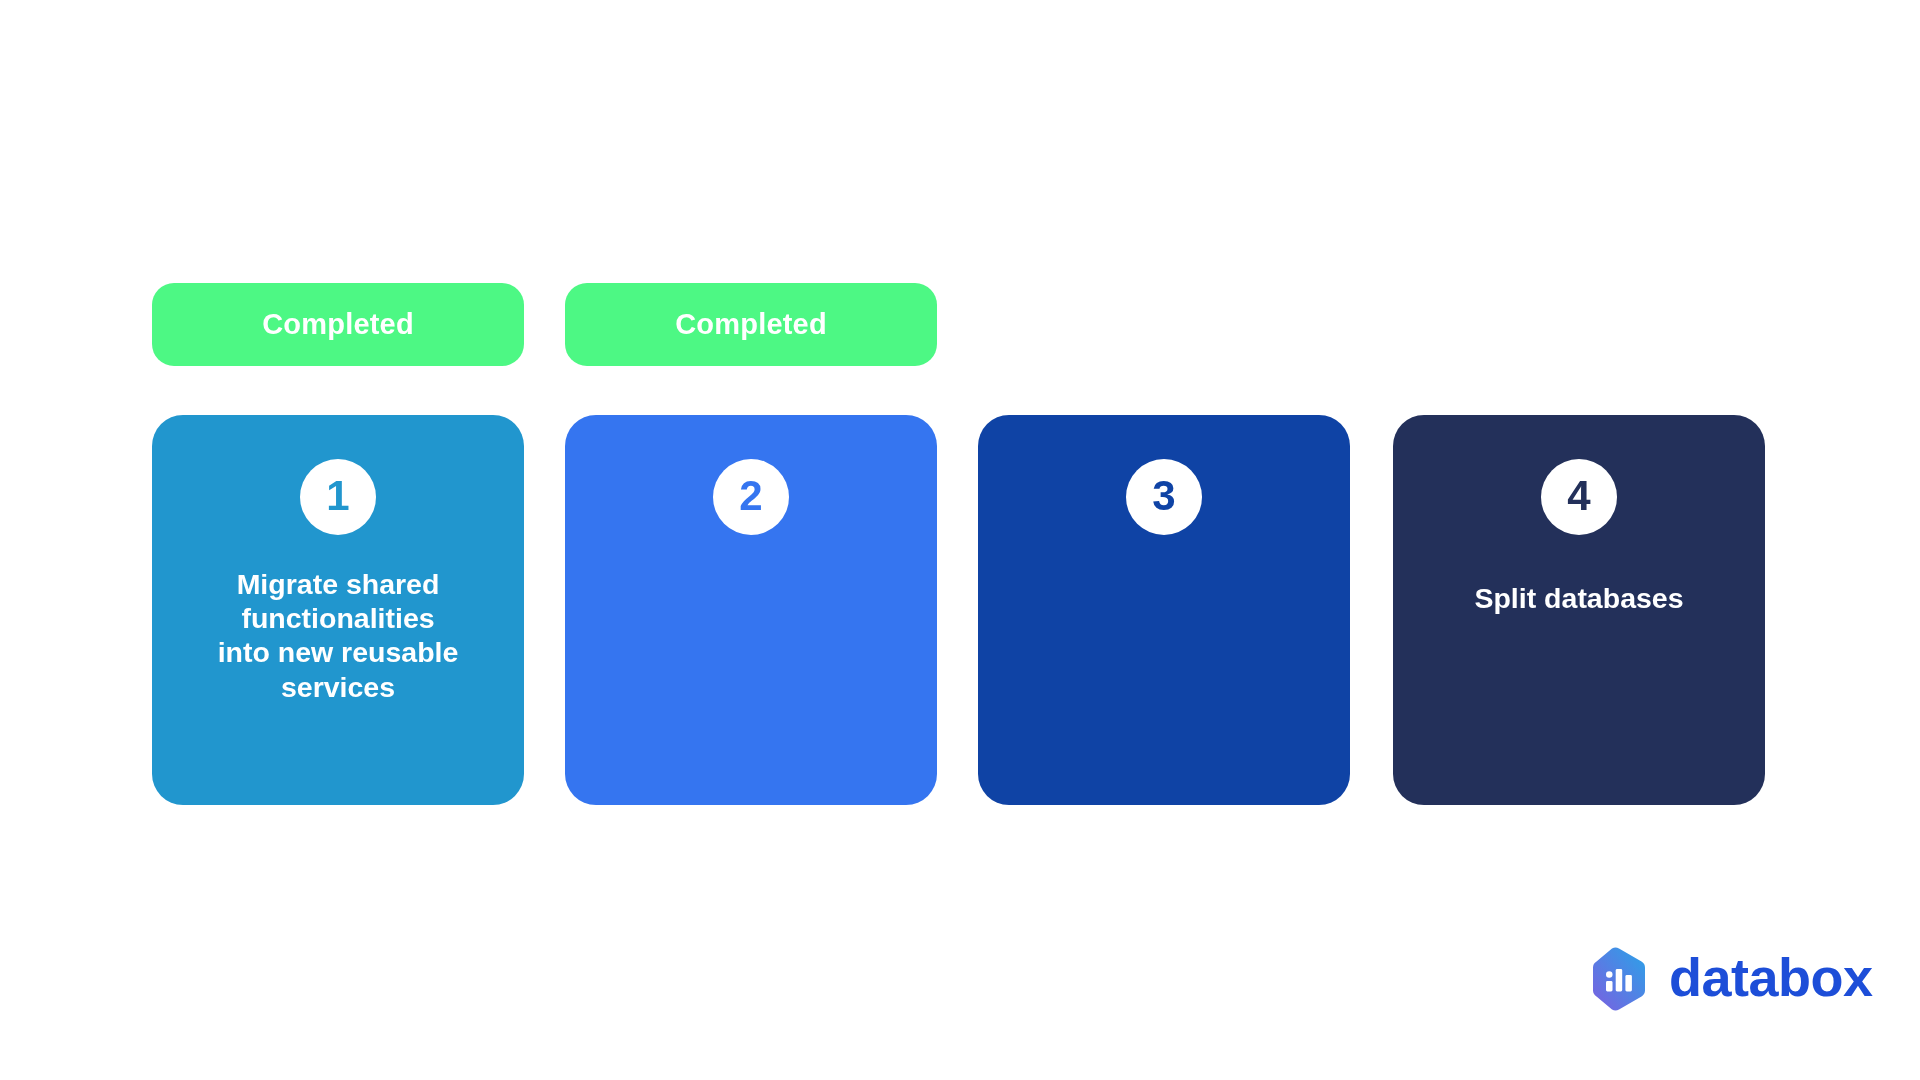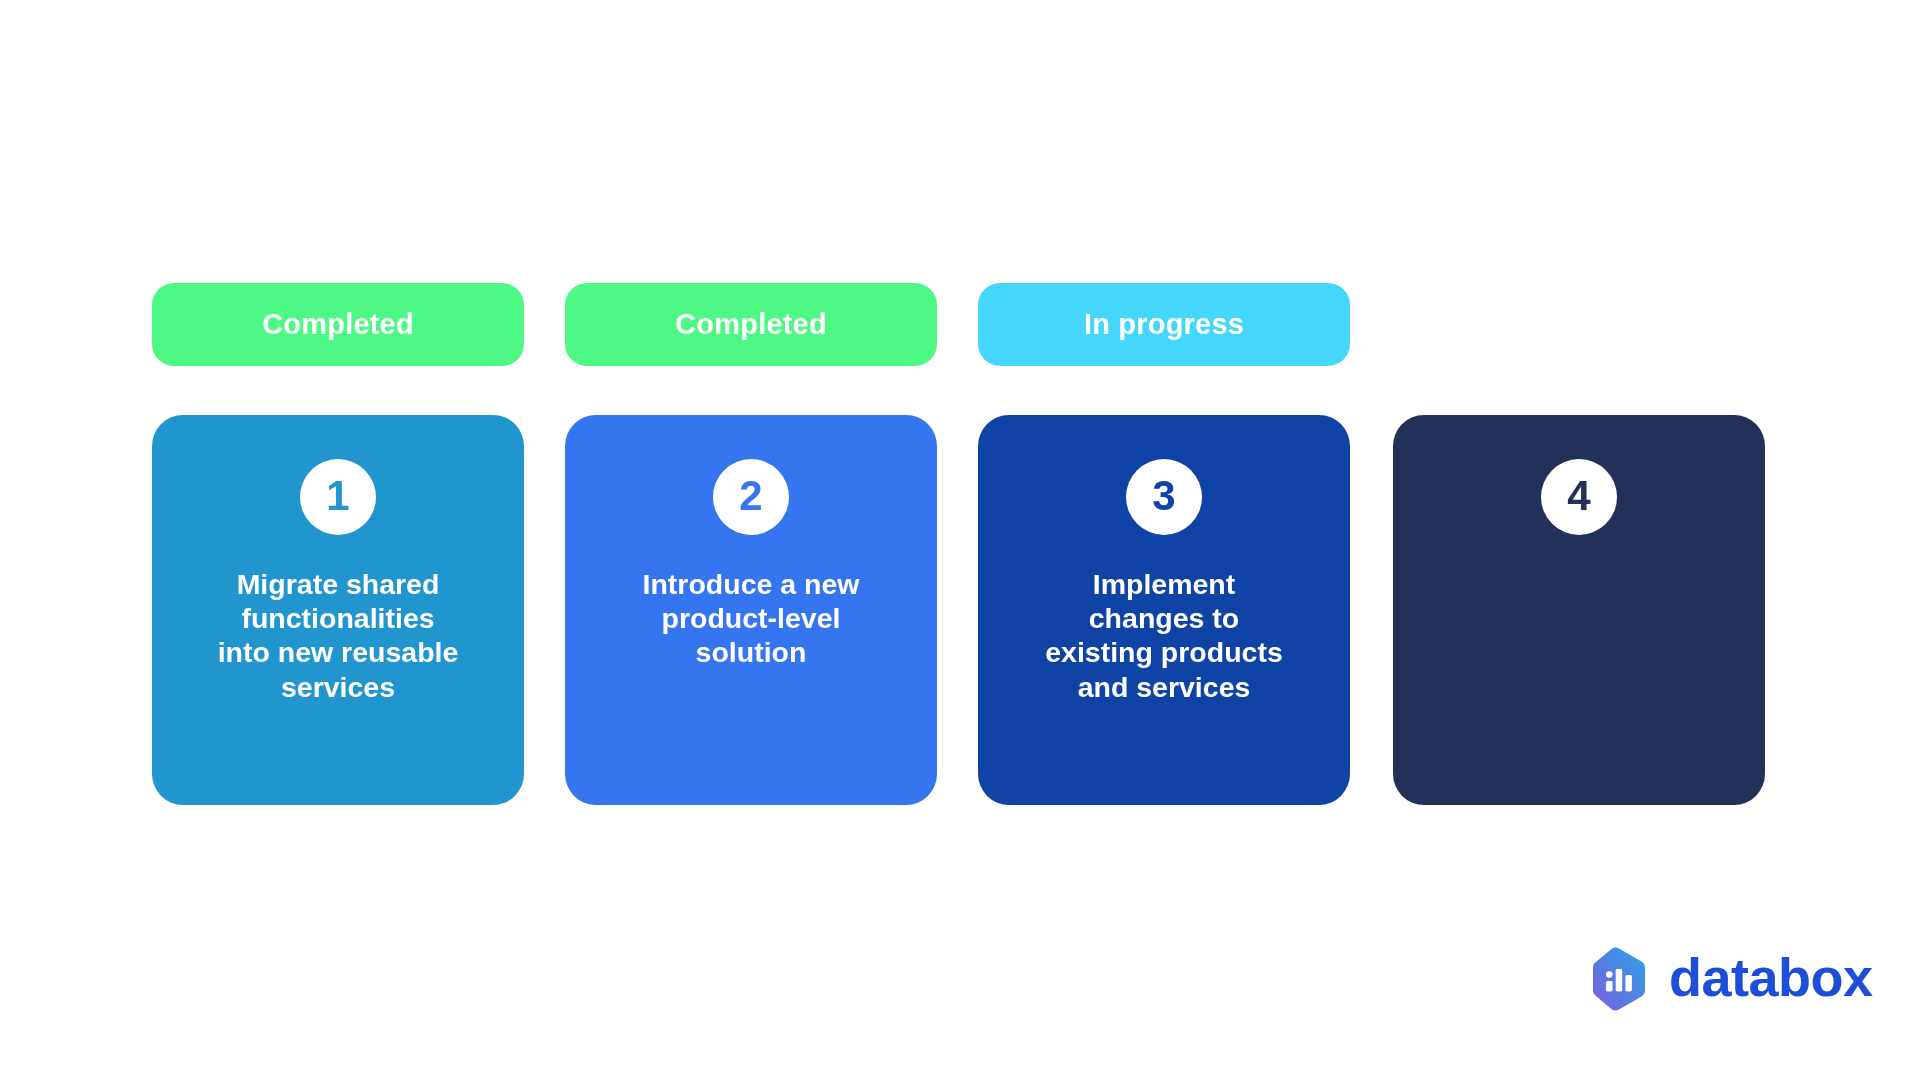--- a/index.html
+++ b/index.html
@@ -150,46 +150,37 @@
   </div>
 
   <div class="column col-1">
     <div class="badge" style="background: rgb(77, 248, 132);">
       <span class="badge-label">Completed</span>
     </div>
     <div class="card" style="background: rgb(53, 117, 240);">
       <div class="num-circle">
         <span style="color: rgb(53, 117, 240);">2</span>
       </div>
-      <div class="card-text">Introduce a new
-product-level
-solution</div>
     </div>
   </div>
 
   <div class="column col-2">
-    <div class="badge" style="background: rgb(69, 214, 251);">
-      <span class="badge-label">In progress</span>
-    </div>
     <div class="card" style="background: rgb(15, 67, 165);">
       <div class="num-circle">
         <span style="color: rgb(15, 67, 165);">3</span>
       </div>
-      <div class="card-text">Implement
-changes to
-existing products
-and services</div>
     </div>
   </div>
 
   <div class="column col-3">
     <div class="card" style="background: rgb(35, 48, 90);">
       <div class="num-circle">
         <span style="color: rgb(35, 48, 90);">4</span>
       </div>
+      <div class="card-text single">Split databases</div>
     </div>
   </div>
 
 </div>
 
 <div id="logo">
   <svg id="logo-mark" viewBox="0 0 56 64" xmlns="http://www.w3.org/2000/svg">
     <defs>
       <linearGradient id="dbgrad" x1="0" y1="1" x2="1" y2="0">
         <stop offset="0%" stop-color="#7b5fe0"></stop>

